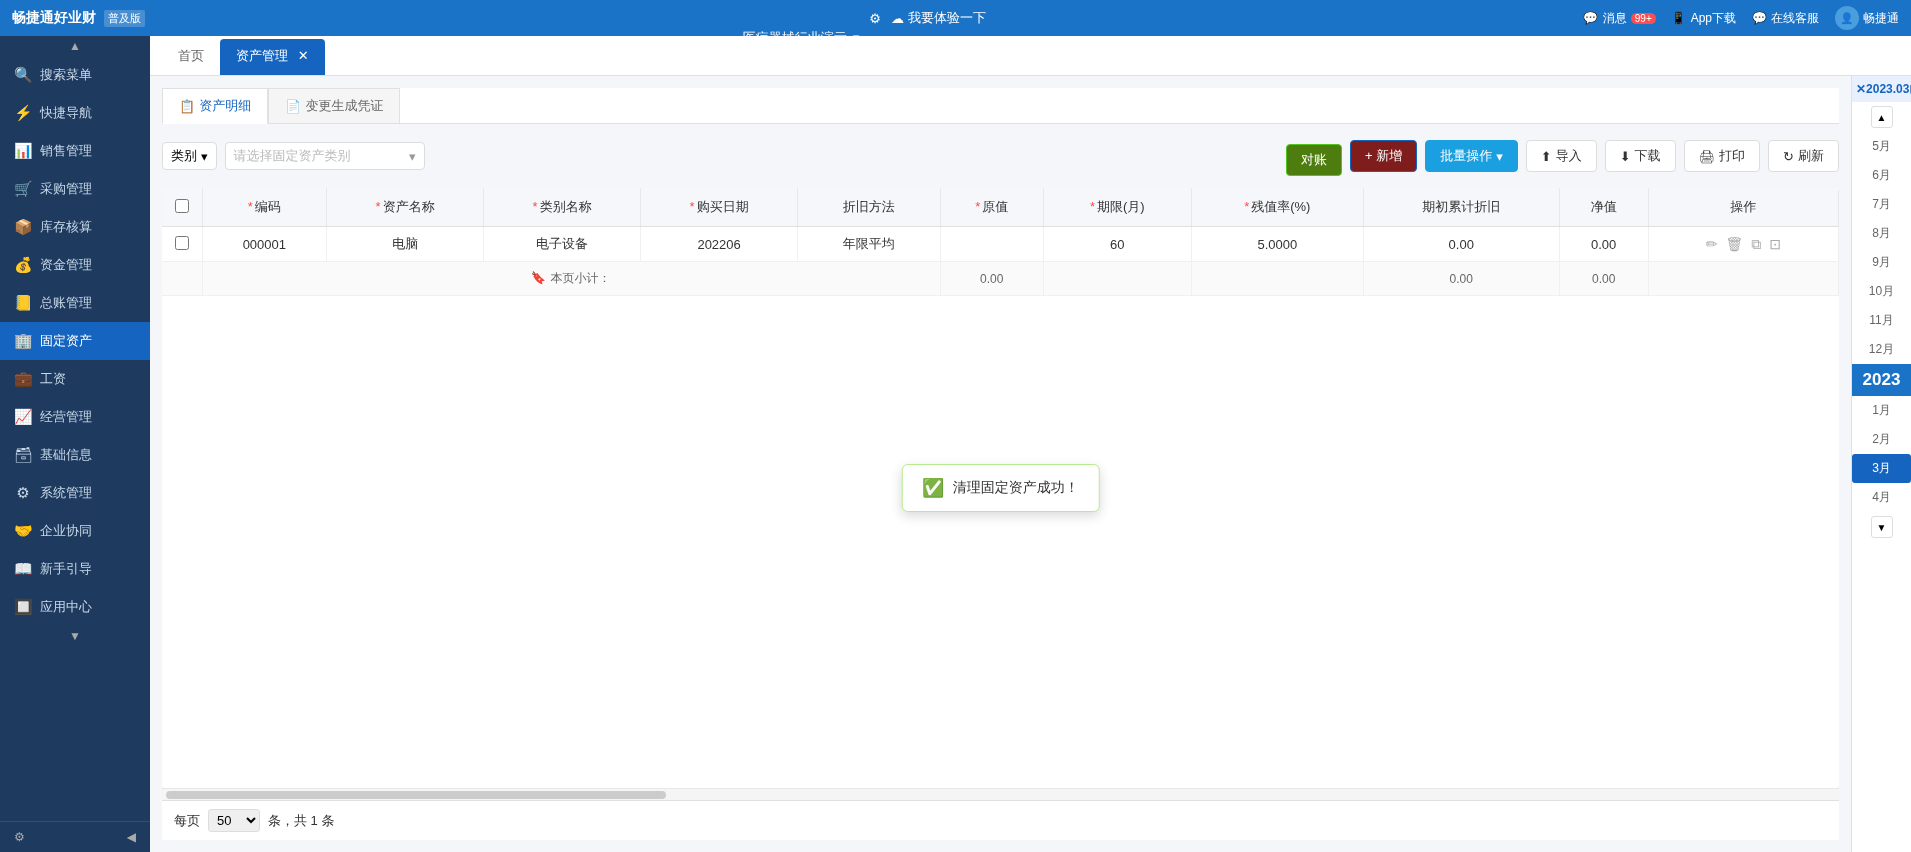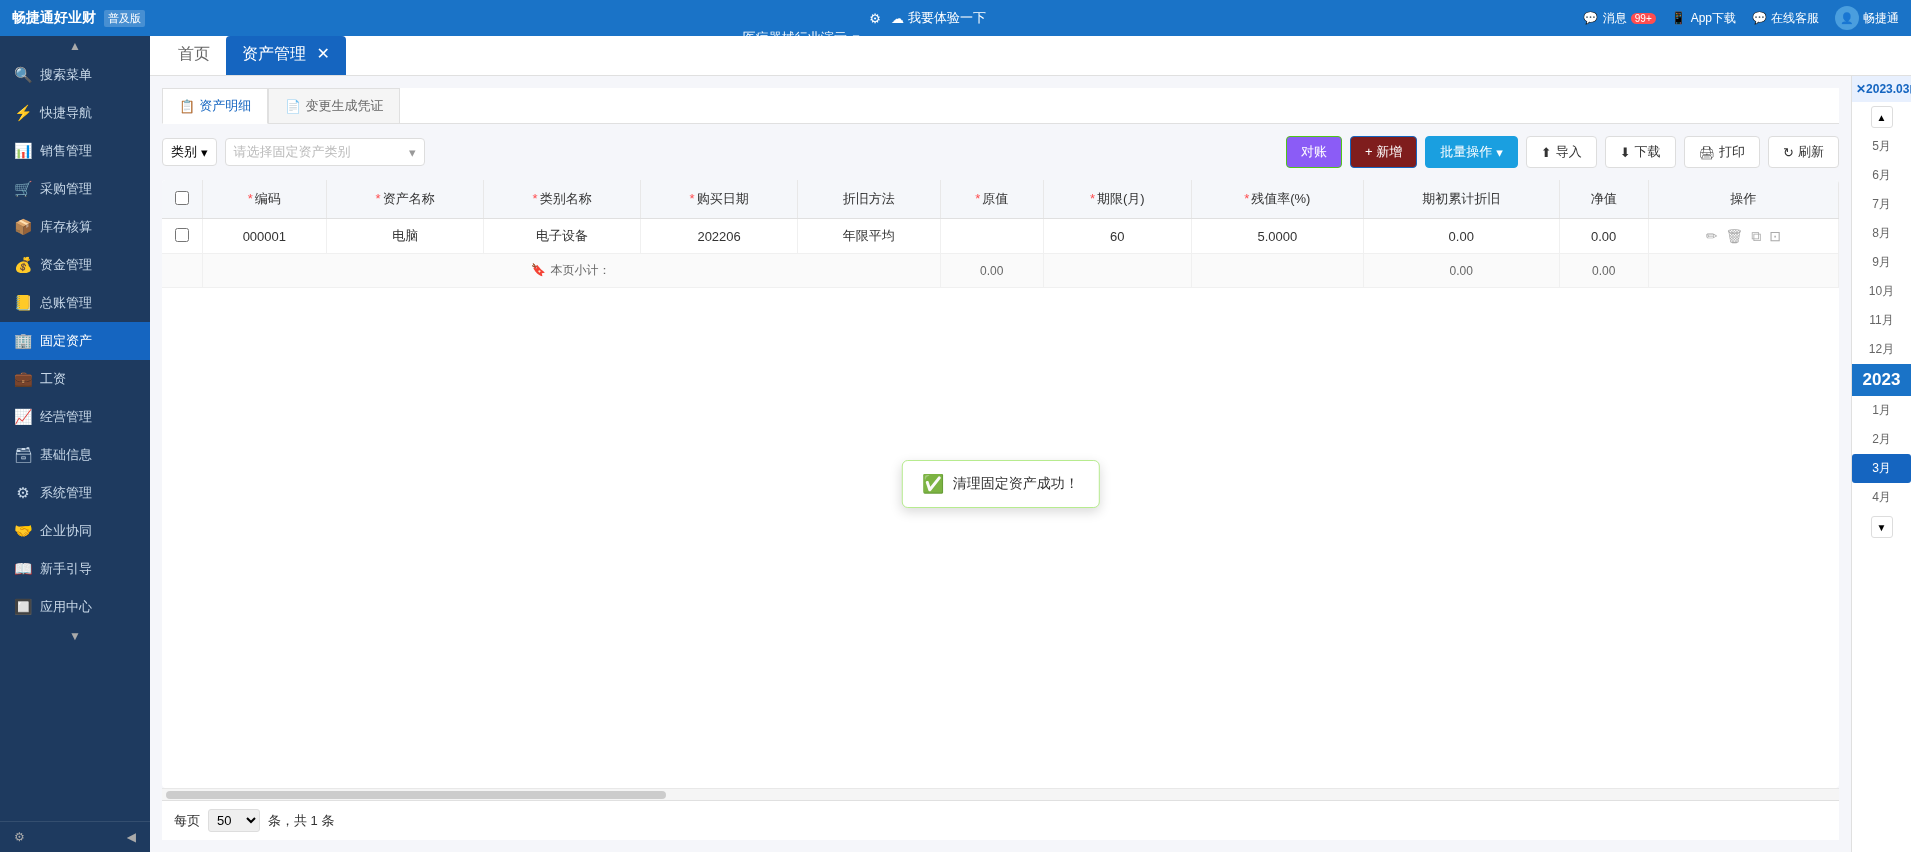--- a/index.html
+++ b/index.html
@@ -95,21 +95,21 @@
       height: 40px;
       background: #fff;
       border-bottom: 1px solid #e0e0e0;
       display: flex;
       align-items: flex-end;
       padding: 0 12px;
       flex-shrink: 0;
     }
     .tab-item {
       padding: 8px 16px;
-      font-size: 16px;
+      font-size: 13px;
       color: #666;
       cursor: pointer;
       border-bottom: 2px solid transparent;
     }
     .tab-item.active {
       background: #1565c0;
       color: white;
       border-radius: 4px 4px 0 0;
       border-bottom: 2px solid #1565c0;
     }
@@ -173,21 +173,21 @@
       font-size: 13px;
       cursor: pointer;
       border: 1px solid #ddd;
       background: white;
       color: #333;
       display: flex;
       align-items: center;
       gap: 4px;
     }
     .btn-primary { background: #7f1d1d; color: white; border-color: #1565c0; }
-    .btn-success { background: #8b5cf6; color: white; border-color: #52c41a; }
+    .btn-success { background: #4d7c0f; color: white; border-color: #52c41a; margin-top: 8px; }
     .btn-outline { background: white; color: #333; }
     .btn-batch { background: #1a9fe0; color: white; border-color: #1a9fe0; }
     .filter-select {
       display: flex;
       align-items: center;
       gap: 4px;
       border: 1px solid #ddd;
       border-radius: 4px;
       padding: 4px 8px;
       font-size: 13px;

